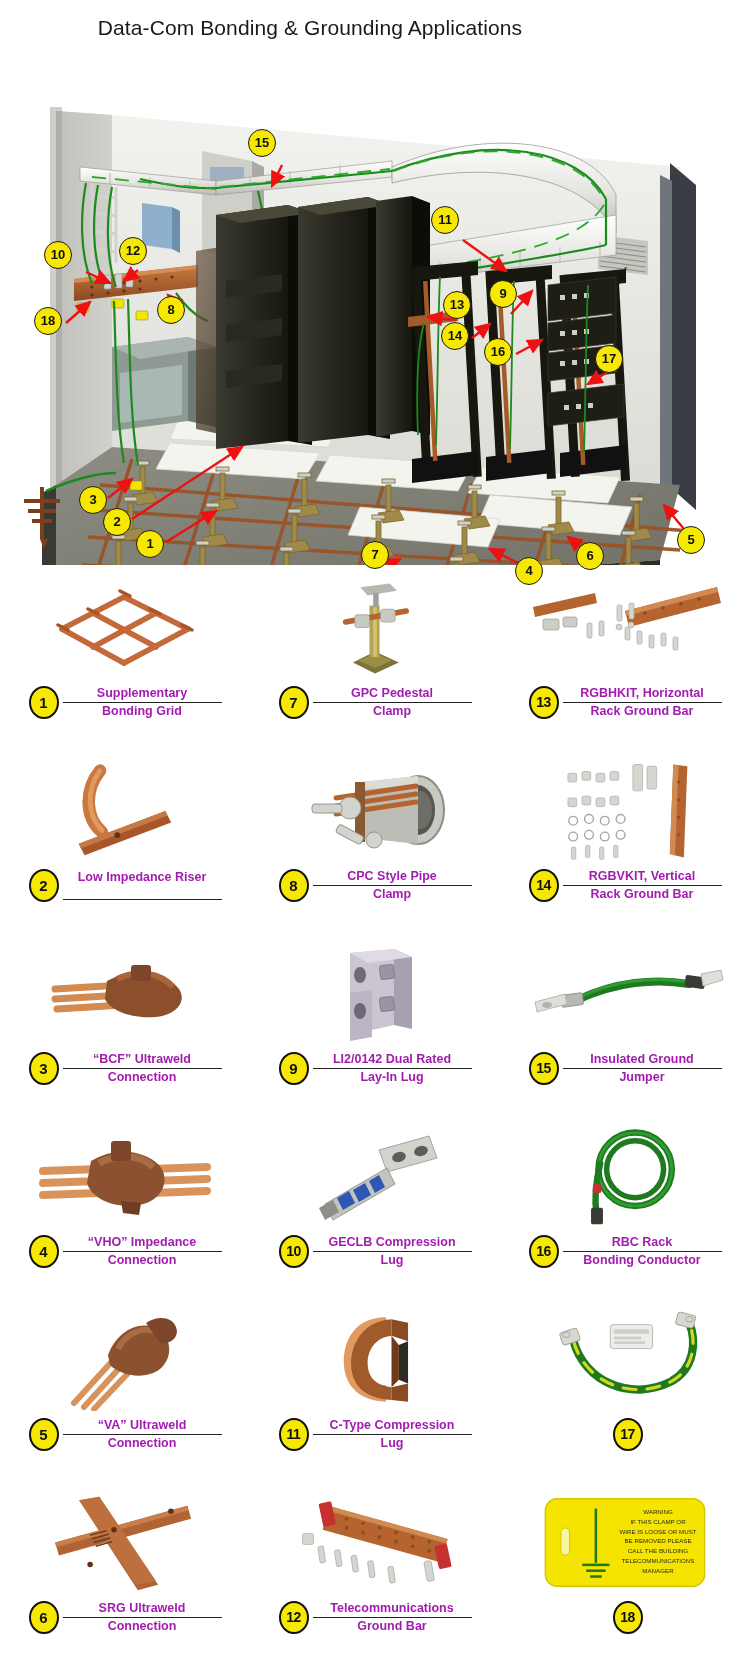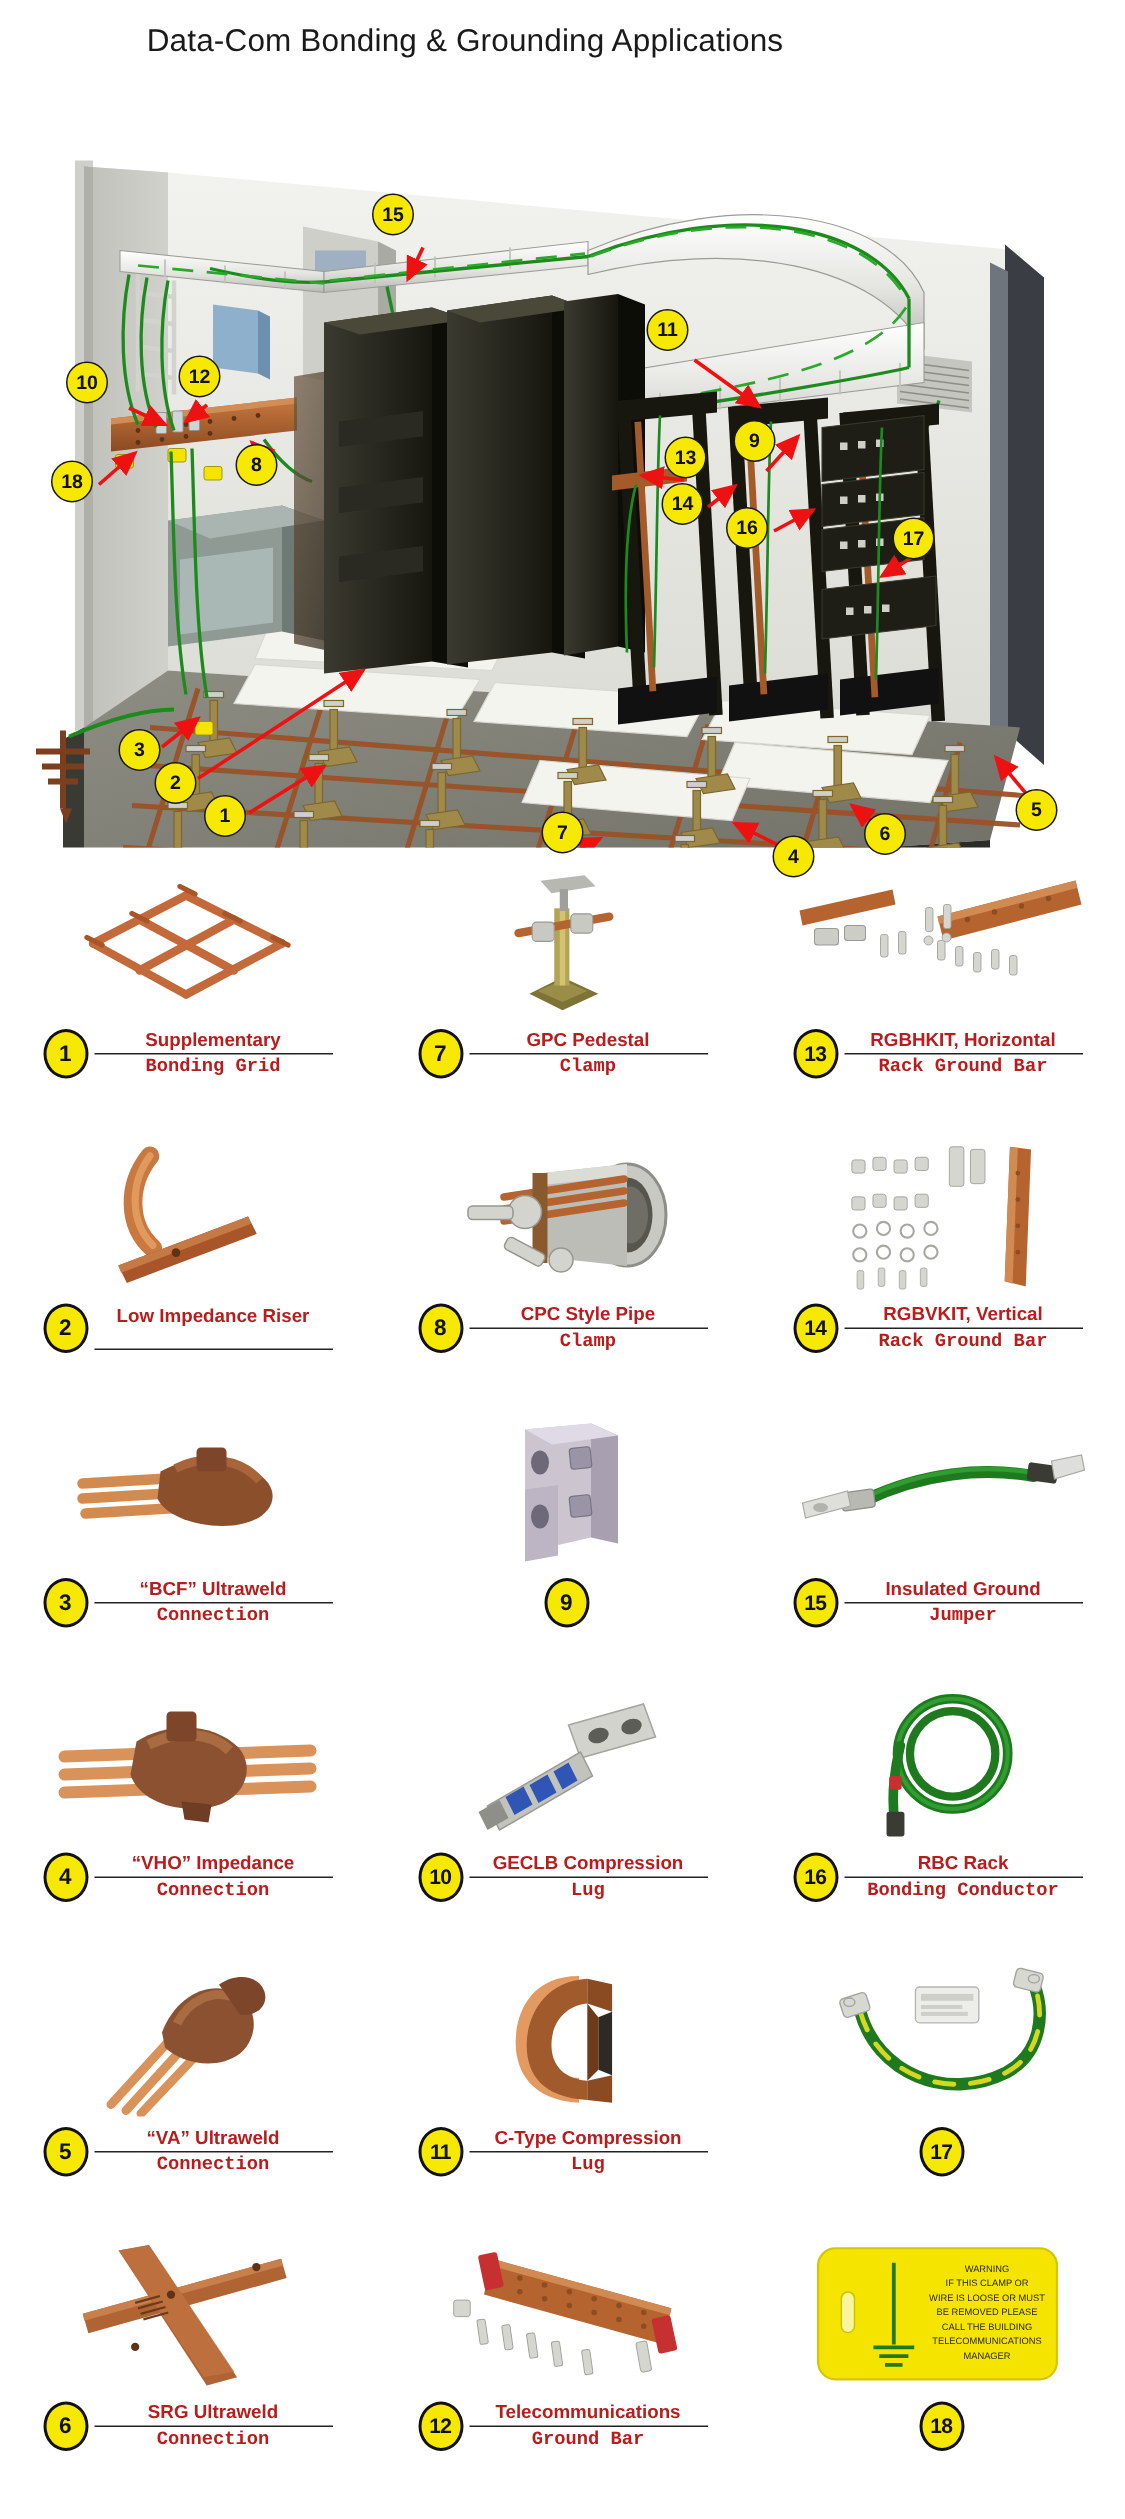--- a/index.html
+++ b/index.html
@@ -105,36 +105,35 @@
     z-index: 3;
     position: relative;
   }
   .badge.two-digit { font-size: 14px; letter-spacing: -0.5px; }
   .label-block {
     flex: 0 0 auto;
     min-width: 168px;
     text-align: center;
     font-size: 12.5px;
     font-weight: 700;
-    color: #b91c1c;
+    color: #a21caf;
     line-height: 15px;
     position: relative;
     padding-left: 9px;
   }
   .label-line1 {
     display: block;
     border-bottom: 1.6px solid #222;
     padding-bottom: 1px;
     white-space: nowrap;
   }
   .label-line2 {
     display: block;
     padding-top: 1px;
     white-space: nowrap;
-    font-family: Liberation Mono, monospace;
   }
   .label-block.single .label-line1 {
     padding-bottom: 14px;
   }
 </style>
 </head>
 <body>
 
 <div id="page">
 
@@ -801,20 +800,24 @@
             <ellipse cx="40" cy="66" rx="6" ry="8"></ellipse>
           </g>
           <g fill="#9b93a6" stroke="#7a7384" stroke-width="0.8">
             <rect x="60" y="20" width="14" height="14" rx="2" transform="rotate(-6 67 27)"></rect>
             <rect x="60" y="52" width="14" height="14" rx="2" transform="rotate(-6 67 59)"></rect>
           </g>
         </svg>
       </div>
       <div class="cell-label-row">
         <div class="badge">9</div>
+        <div class="label-block">
+          <span class="label-line1">LI2/0142 Dual Rated</span>
+          <span class="label-line2">Lay-In Lug</span>
+        </div>
       </div>
     </div>
 
     <div class="cell">
       <div class="cell-art">
         <svg width="200" height="70" viewBox="0 0 200 70">
           <path d="M52,40 C90,22 130,18 164,24" stroke="#1f7a1f" stroke-width="8" fill="none" stroke-linecap="round"></path>
           <path d="M52,38 C90,20 130,16 164,22" stroke="#2f9d2f" stroke-width="3" fill="none" stroke-linecap="round"></path>
           <rect x="36" y="34" width="22" height="12" rx="2" fill="#b9b9b3" stroke="#8e8e88" stroke-width="0.8" transform="rotate(-8 47 40)"></rect>
           <polygon points="10,42 40,34 42,44 12,52" fill="#dededa" stroke="#a9a9a3" stroke-width="0.8"></polygon>

